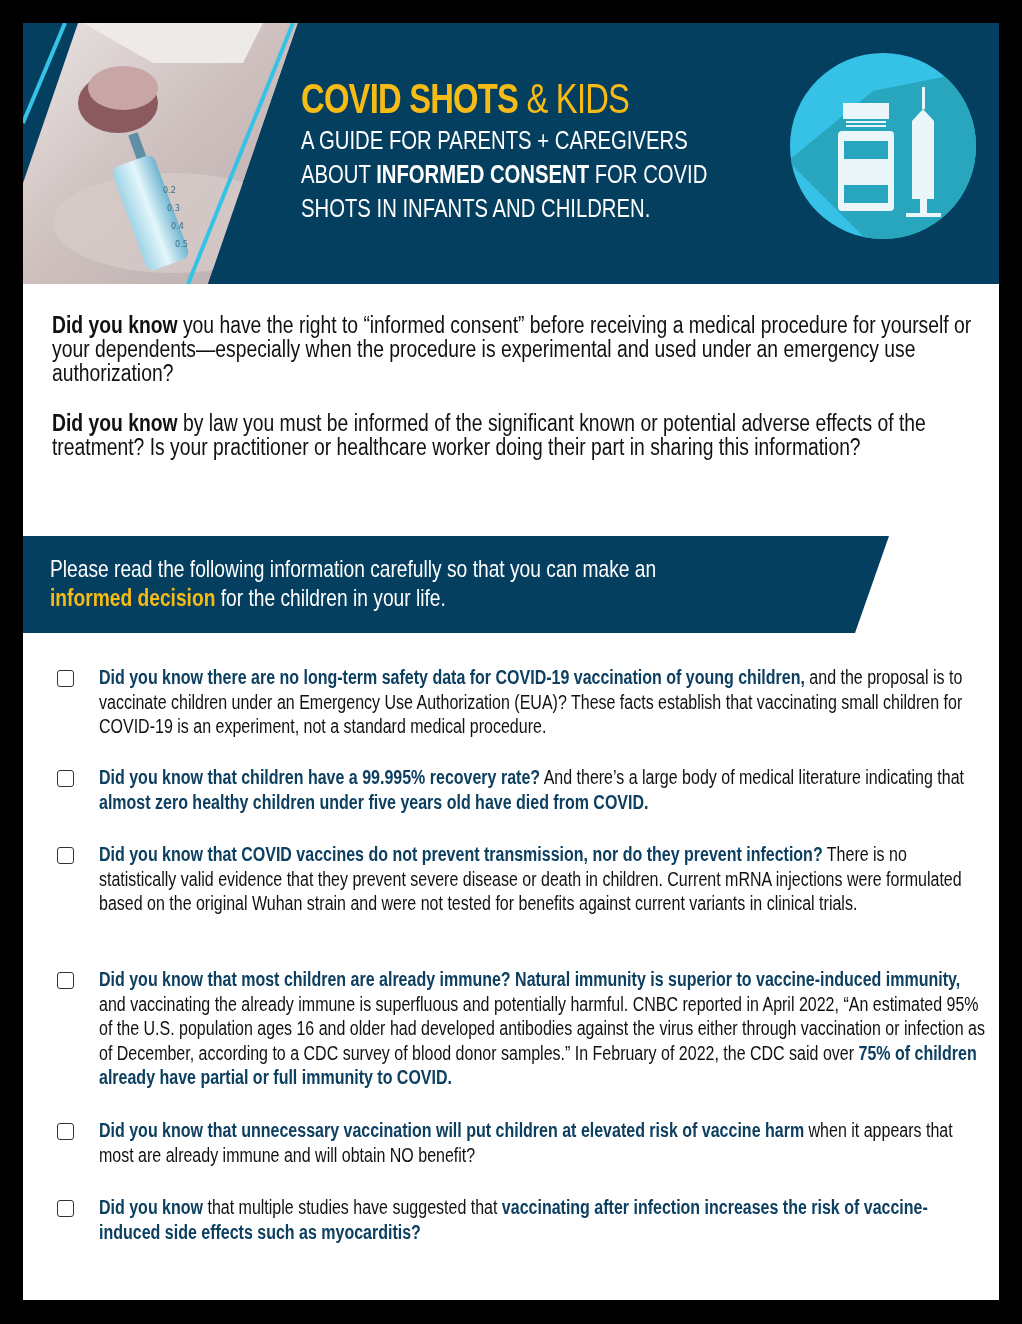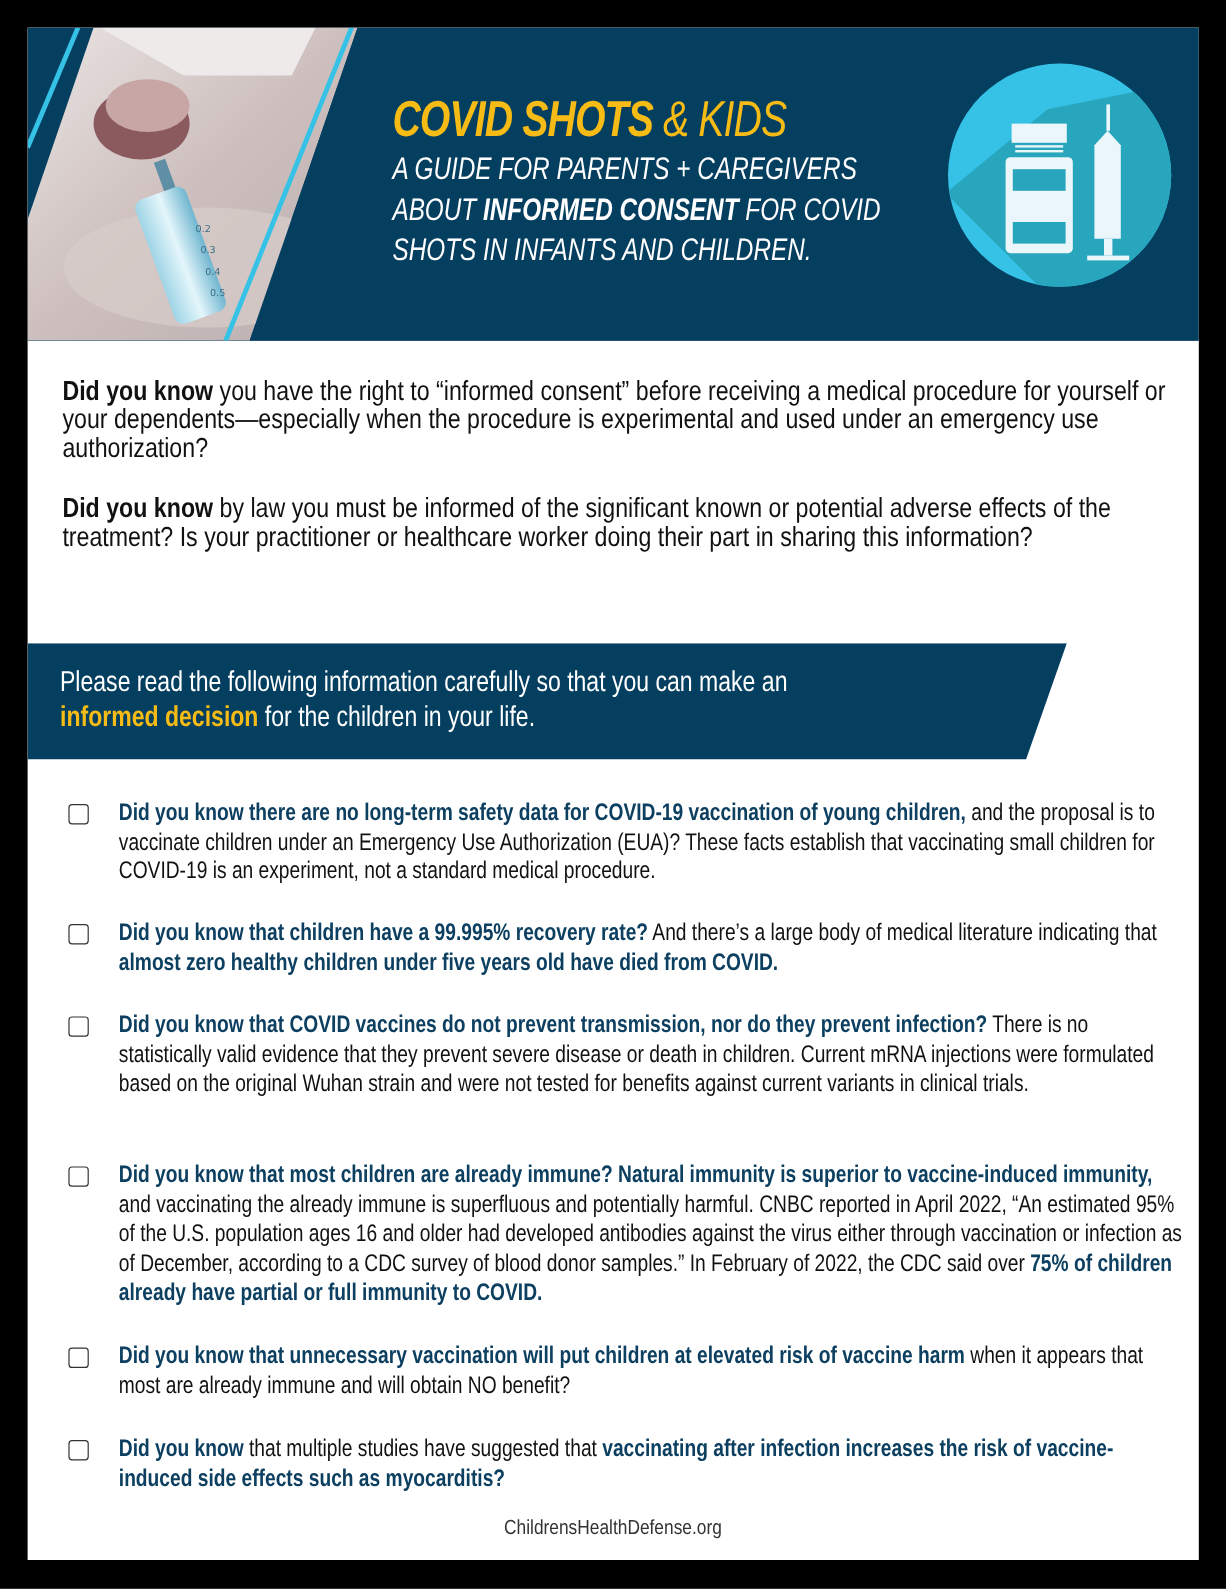--- a/index.html
+++ b/index.html
@@ -1,21 +1,21 @@
 <!DOCTYPE html>
 <html><head>
 <meta charset="utf-8">
 <style>
   html, body { margin:0; padding:0; }
   body { width:1022px; height:1324px; background:#000; position:relative; overflow:hidden;
          font-family:"Liberation Sans Narrow","Liberation Sans", sans-serif; }
   .page { position:absolute; left:23px; top:23px; width:976px; height:1277px; background:#fff; overflow:hidden; }
   .header { position:absolute; left:0; top:0; width:976px; height:261px; background:#053f60; overflow:hidden; }
   .photo { position:absolute; left:0; top:0; width:976px; height:261px; }
-  .title-block { position:absolute; left:304px; top:52px; width:480px;font-style:italic; }
+  .title-block { position:absolute; left:278px; top:52px; width:480px; }
   .title { font-size:42px; font-weight:bold; color:#f7bb16; letter-spacing:-1px; line-height:48px;
            transform:scaleX(0.78); transform-origin:left; white-space:nowrap; }
   .title .amp { font-weight:normal; }
   .subtitle { color:#fff; font-size:26px; line-height:34px; white-space:nowrap; transform:scaleX(0.78); transform-origin:left; }
   .subtitle b { font-weight:bold; }
   .icon-circle { position:absolute; left:765px; top:28px; }
   .intro { position:absolute; left:29px; top:290px; width:930px; font-size:23px; line-height:24px; color:#111;
            transform:scaleX(0.84); transform-origin:left; width:1110px; }
   .intro p { margin:0 0 26px 0; }
   .intro b { font-weight:bold; }
@@ -130,14 +130,13 @@
       <div class="item" style="position: absolute; top: 453px; left: 0px;">
         <div class="checkbox"></div>
         <div class="item-text"><span class="hb">Did you know that unnecessary vaccination will put children at elevated risk of vaccine harm</span><span> when it appears that most are already immune and will obtain NO benefit?</span></div>
       </div>
       <div class="item" style="position: absolute; top: 530px; left: 0px;">
         <div class="checkbox"></div>
         <div class="item-text"><span class="hb">Did you know</span><span> that multiple studies have suggested that </span><span class="hb">vaccinating after infection increases the risk of vaccine-induced side effects such as myocarditis?</span></div>
       </div>
     </div>
 
-  <div class="footer"><span>ChildrensHealthDefense.org</span></div>
 </div>
 
 </body></html>

